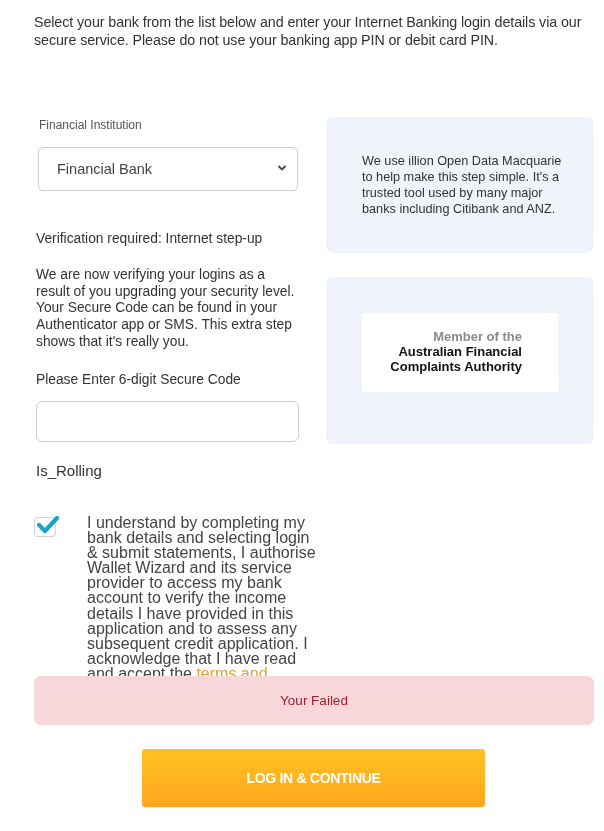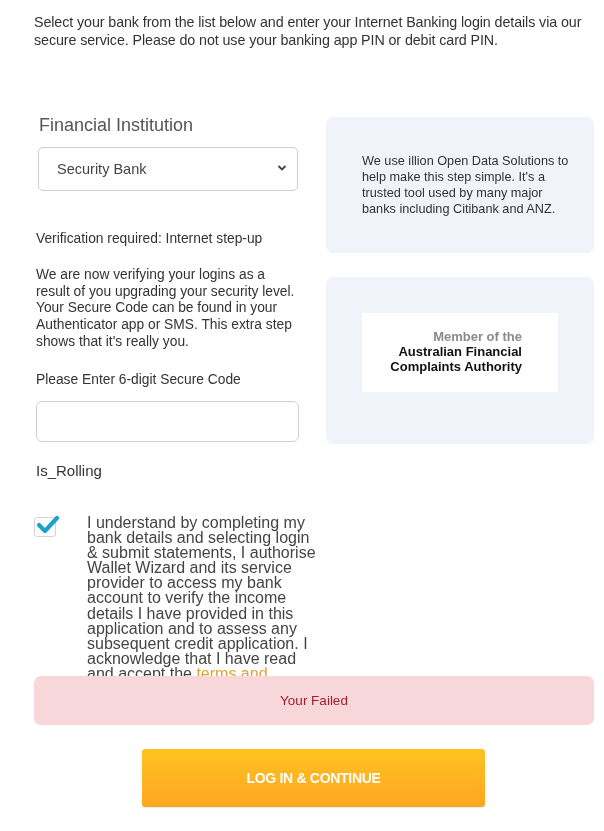--- a/index.html
+++ b/index.html
@@ -3,21 +3,21 @@
 <meta charset="utf-8">
 <style>
   * { box-sizing: border-box; margin: 0; padding: 0; }
   html, body { width: 604px; height: 831px; background: #ffffff; overflow: hidden; }
   body { font-family: "Liberation Sans", sans-serif; color: #333333; position: relative; }
 
   .intro { position: absolute; left: 34px; top: 14px; width: 548px; font-size: 14.3px; line-height: 17.5px; color: #333; letter-spacing: -0.1px; }
   .intro p { margin-bottom: 7px; }
 
   .left-col { position: absolute; left: 36px; top: 114px; width: 264px; }
-  .label { font-size: 18px; color: #555; line-height: 18px; }
+  .label { font-size: 12px; color: #555; line-height: 18px; }
   .fi-label { position: absolute; left: 3px; top: 2px; }
 
   .select-box { position: absolute; left: 2px; top: 33px; width: 260px; height: 44px; border: 1px solid #cfcfcf; border-radius: 5px; background: #fff; display: flex; align-items: center; padding-left: 18px; font-size: 14.5px; color: #444; }
   .select-box .chev { position: absolute; right: 10px; top: 15px; width: 10px; height: 10px; }
 
   .verif { position: absolute; left: 0; top: 117px; font-size: 13.8px; color: #333; }
   .verif-desc { position: absolute; left: 0; top: 153px; width: 266px; font-size: 13.8px; line-height: 16.7px; color: #333; }
   .code-label { position: absolute; left: 0; top: 258px; font-size: 13.8px; color: #333; }
   .code-input { position: absolute; left: 0; top: 287px; width: 263px; height: 41px; border: 1px solid #cfcfcf; border-radius: 6px; background: #fff; font-size: 14px; padding: 0 12px; outline: none; }
   .rolling { position: absolute; left: 0; top: 348px; font-size: 15px; color: #333; }
@@ -44,37 +44,37 @@
 </head>
 <body>
 
 <div class="intro">
   <p>Select your bank from the list below and enter your Internet Banking login details via our secure service. Please do not use your banking app PIN or debit card PIN.</p>
 </div>
 
 <div class="left-col">
   <div class="label fi-label">Financial Institution</div>
   <div class="select-box">
-    <span>Security Bank</span>
+    <span>Financial Bank</span>
     <svg class="chev" viewBox="0 0 10 10">
       <path d="M1.5 3 L5 6.5 L8.5 3" stroke="#444" stroke-width="1.8" fill="none"></path>
     </svg>
   </div>
 
   <div class="verif">Verification required: Internet step-up</div>
   <div class="verif-desc">We are now verifying your logins as a result of you upgrading your security level. Your Secure Code can be found in your Authenticator app or SMS. This extra step shows that it's really you.</div>
 
   <div class="code-label">Please Enter 6-digit Secure Code</div>
   <input class="code-input" type="text" value="" style="">
 
   <div class="rolling">Is_Rolling</div>
 </div>
 
 <div class="panel panel-illion">
-  <div class="txt">We use illion Open Data Solutions to help make this step simple. It's a trusted tool used by many major banks including Citibank and ANZ.</div>
+  <div class="txt">We use illion Open Data Macquarie to help make this step simple. It's a trusted tool used by many major banks including Citibank and ANZ.</div>
 </div>
 
 <div class="panel panel-afca">
   <div class="afca-logo">
     <div class="line1">Member of the</div>
     <div class="line2">Australian Financial</div>
     <div class="line3">Complaints Authority</div>
   </div>
 </div>
 

